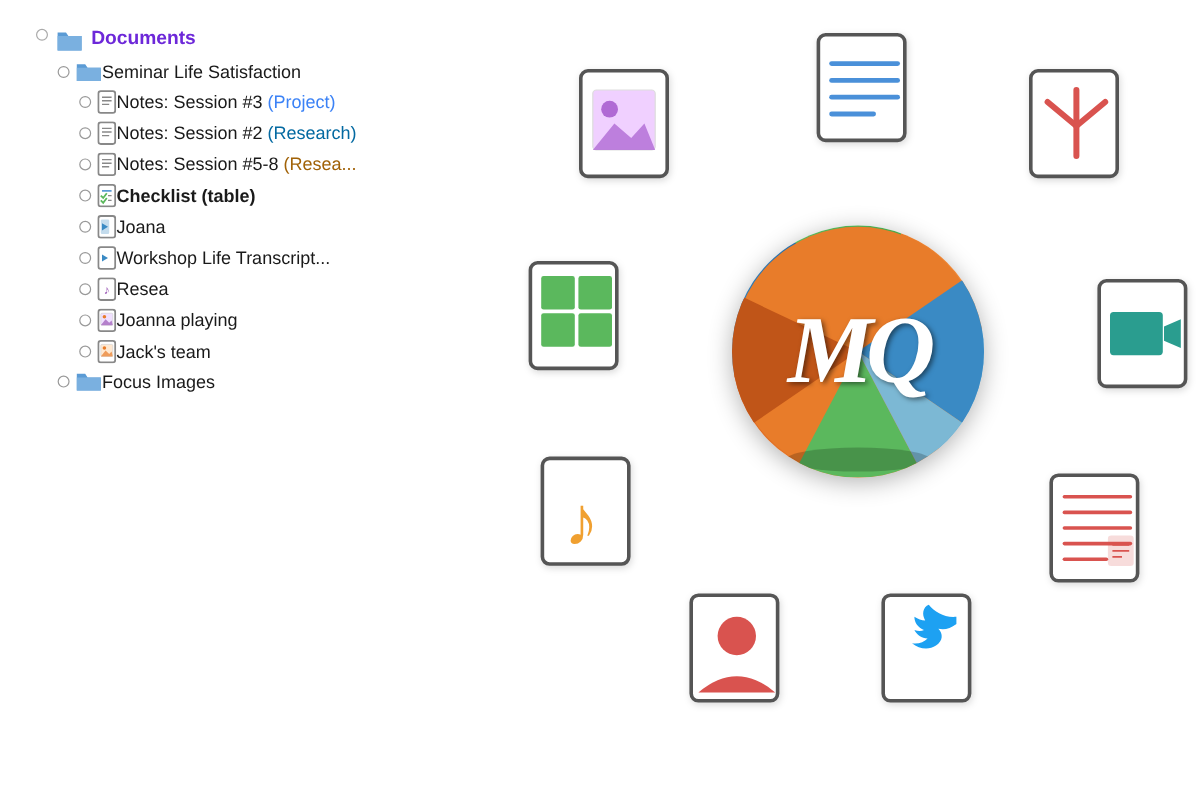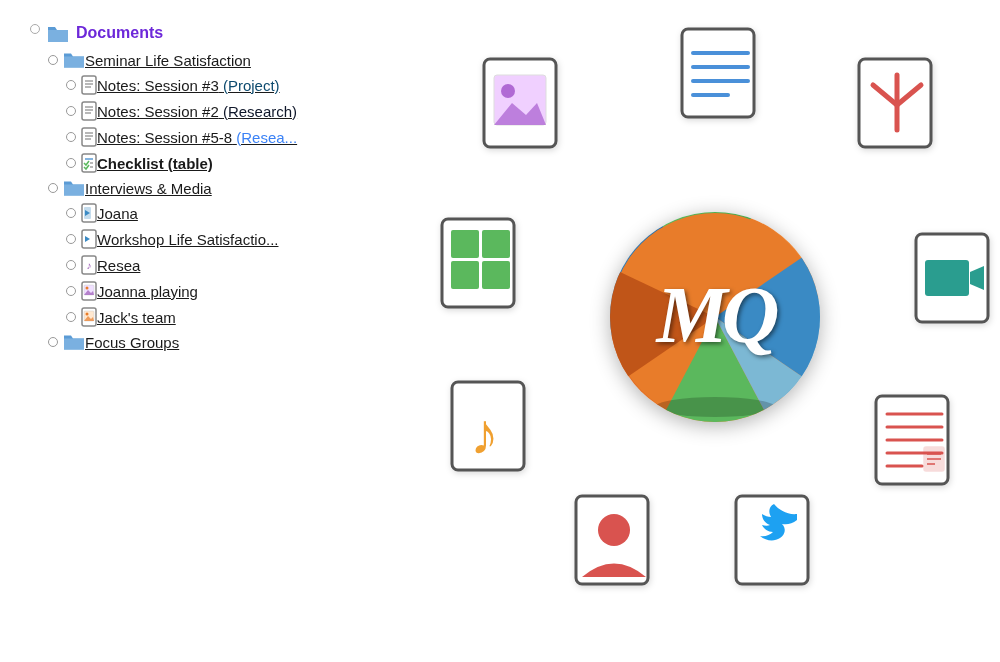--- a/index.html
+++ b/index.html
@@ -34,21 +34,21 @@
       height: 10px;
       border-radius: 50%;
       border: 1.5px solid #999;
       background: #fff;
       margin-right: 5px;
       flex-shrink: 0;
     }
 
     .indent-1 { margin-left: 18px; }
 
-    .item-label { color: #1a1a1a; text-decoration: underline; }
+    .item-label { color: #1a1a1a; }
 
     
     .root-item {
       display: flex;
       font-size: 16px;
       font-weight: 700;
       color: #6d28d9;
       padding: 4px 0;
     }
     .root-item .root-bullet {
@@ -133,151 +133,143 @@
       <div class="tree-item">
         <div class="bullet"></div>
         <svg width="16" height="20" viewBox="0 0 16 20">
           <rect x="1" y="1" width="14" height="18" rx="2" fill="white" stroke="#888" stroke-width="1.5"></rect>
           <line x1="4" y1="6" x2="12" y2="6" stroke="#888" stroke-width="1.2"></line>
           <line x1="4" y1="9" x2="12" y2="9" stroke="#888" stroke-width="1.2"></line>
           <line x1="4" y1="12" x2="10" y2="12" stroke="#888" stroke-width="1.2"></line>
         </svg>
         <span class="item-label">
           <span>Notes: Session #3</span>
-          <span style="color:#0c4a6e"> <span>(Project)</span></span>
+          <span style="color:#3b82f6"> <span>(Project)</span></span>
         </span>
       </div>
 
       <div class="tree-item">
         <div class="bullet"></div>
         <svg width="16" height="20" viewBox="0 0 16 20">
           <rect x="1" y="1" width="14" height="18" rx="2" fill="white" stroke="#888" stroke-width="1.5"></rect>
           <line x1="4" y1="6" x2="12" y2="6" stroke="#888" stroke-width="1.2"></line>
           <line x1="4" y1="9" x2="12" y2="9" stroke="#888" stroke-width="1.2"></line>
           <line x1="4" y1="12" x2="10" y2="12" stroke="#888" stroke-width="1.2"></line>
         </svg>
         <span class="item-label">
           <span>Notes: Session #2</span>
-          <span style="color:#0f172a"> <span>(Research)</span></span>
+          <span style="color:#0369a1"> <span>(Research)</span></span>
         </span>
       </div>
 
       <div class="tree-item">
         <div class="bullet"></div>
         <svg width="16" height="20" viewBox="0 0 16 20">
           <rect x="1" y="1" width="14" height="18" rx="2" fill="white" stroke="#888" stroke-width="1.5"></rect>
           <line x1="4" y1="6" x2="12" y2="6" stroke="#888" stroke-width="1.2"></line>
           <line x1="4" y1="9" x2="12" y2="9" stroke="#888" stroke-width="1.2"></line>
           <line x1="4" y1="12" x2="10" y2="12" stroke="#888" stroke-width="1.2"></line>
         </svg>
         <span class="item-label">
           <span>Notes: Session #5-8</span>
-          <span style="color:#3b82f6"> <span>(Resea...</span></span>
+          <span style="color:#a16207"> <span>(Resea...</span></span>
         </span>
       </div>
 
       <div class="tree-item">
         <div class="bullet"></div>
         <svg width="16" height="20" viewBox="0 0 16 20">
           <rect x="1" y="1" width="14" height="18" rx="2" fill="white" stroke="#888" stroke-width="1.5"></rect>
           <line x1="4" y1="6" x2="12" y2="6" stroke="#5b9bd5" stroke-width="1.5"></line>
           <polyline points="3,10 5,12 8,8" stroke="#5bb85d" stroke-width="1.5" fill="none"></polyline>
           <line x1="9" y1="10" x2="12" y2="10" stroke="#888" stroke-width="1.2"></line>
           <polyline points="3,14 5,16 8,12" stroke="#5bb85d" stroke-width="1.5" fill="none"></polyline>
           <line x1="9" y1="14" x2="12" y2="14" stroke="#888" stroke-width="1.2"></line>
         </svg>
         <span class="item-label" style="font-weight:700">Checklist (table)</span>
+      </div>
+    </div>
+  </div>
+
+  <div class="indent-1">
+    <div class="indent-1">
+
+      <div class="tree-item">
+        <div class="bullet"></div>
+        <svg width="16" height="20" viewBox="0 0 16 20">
+          <rect x="1" y="1" width="14" height="18" rx="2" fill="white" stroke="#888" stroke-width="1.5"></rect>
+          <rect x="3" y="4" width="7" height="12" rx="1" fill="#3a8ac4" opacity="0.3"></rect>
+          <polygon points="4,7 4,13 9,10" fill="#3a8ac4"></polygon>
+        </svg>
+        <span class="item-label">Joana</span>
+      </div>
+
+      <div class="tree-item">
+        <div class="bullet"></div>
+        <svg width="16" height="20" viewBox="0 0 16 20">
+          <rect x="1" y="1" width="14" height="18" rx="2" fill="white" stroke="#888" stroke-width="1.5"></rect>
+          <polygon points="4,7 4,13 9,10" fill="#3a8ac4"></polygon>
+        </svg>
+        <span class="item-label">Workshop Life Transcript...</span>
+      </div>
+
+      <div class="tree-item">
+        <div class="bullet"></div>
+        <svg width="16" height="20" viewBox="0 0 16 20">
+          <rect x="1" y="1" width="14" height="18" rx="2" fill="white" stroke="#888" stroke-width="1.5"></rect>
+          <text x="8" y="14" text-anchor="middle" font-size="10" fill="#9b59b6">♪</text>
+        </svg>
+        <span class="item-label">Resea</span>
+      </div>
+    </div>
+  </div>
+
+  <div class="indent-1">
+    <div class="indent-1">
+
+      <div class="tree-item">
+        <div class="bullet"></div>
+        <svg width="16" height="20" viewBox="0 0 16 20">
+          <rect x="1" y="1" width="14" height="18" rx="2" fill="white" stroke="#888" stroke-width="1.5"></rect>
+          <rect x="3" y="4" width="10" height="10" rx="1" fill="#f0e0ff" stroke="#ccc" stroke-width="0.5"></rect>
+          <circle cx="6" cy="7" r="1.5" fill="#e87c2a"></circle>
+          <polygon points="3,14 7,9 10,12 12,10 13,14" fill="#9b59b6" opacity="0.7"></polygon>
+        </svg>
+        <span class="item-label">Joanna playing</span>
+      </div>
+
+      <div class="tree-item">
+        <div class="bullet"></div>
+        <svg width="16" height="20" viewBox="0 0 16 20">
+          <rect x="1" y="1" width="14" height="18" rx="2" fill="white" stroke="#888" stroke-width="1.5"></rect>
+          <rect x="3" y="4" width="10" height="10" rx="1" fill="#ffe8d0" stroke="#ccc" stroke-width="0.5"></rect>
+          <circle cx="6" cy="7" r="1.5" fill="#e87c2a"></circle>
+          <polygon points="3,14 7,9 10,12 12,10 13,14" fill="#e87c2a" opacity="0.7"></polygon>
+        </svg>
+        <span class="item-label">Jack's team</span>
       </div>
     </div>
   </div>
 
   <div class="indent-1">
     <div class="tree-item">
       <div class="bullet"></div>
       <svg width="22" height="18" viewBox="0 0 22 18">
         <path d="M1,2.5 L8,2.5 L10,5.5 L21,5.5 L21,16.5 L1,16.5 Z" fill="#5b9bd5"></path>
         <path d="M1,5.5 L21,5.5 L21,16.5 L1,16.5 Z" fill="#7ab0e0"></path>
       </svg>
-      <span class="item-label">Interviews &amp; Media</span>
-    </div>
-    <div class="indent-1">
-
-      <div class="tree-item">
-        <div class="bullet"></div>
-        <svg width="16" height="20" viewBox="0 0 16 20">
-          <rect x="1" y="1" width="14" height="18" rx="2" fill="white" stroke="#888" stroke-width="1.5"></rect>
-          <rect x="3" y="4" width="7" height="12" rx="1" fill="#3a8ac4" opacity="0.3"></rect>
-          <polygon points="4,7 4,13 9,10" fill="#3a8ac4"></polygon>
-        </svg>
-        <span class="item-label">Joana</span>
-      </div>
-
-      <div class="tree-item">
-        <div class="bullet"></div>
-        <svg width="16" height="20" viewBox="0 0 16 20">
-          <rect x="1" y="1" width="14" height="18" rx="2" fill="white" stroke="#888" stroke-width="1.5"></rect>
-          <polygon points="4,7 4,13 9,10" fill="#3a8ac4"></polygon>
-        </svg>
-        <span class="item-label">Workshop Life Satisfactio...</span>
-      </div>
-
-      <div class="tree-item">
-        <div class="bullet"></div>
-        <svg width="16" height="20" viewBox="0 0 16 20">
-          <rect x="1" y="1" width="14" height="18" rx="2" fill="white" stroke="#888" stroke-width="1.5"></rect>
-          <text x="8" y="14" text-anchor="middle" font-size="10" fill="#9b59b6">♪</text>
-        </svg>
-        <span class="item-label">Resea</span>
-      </div>
-    </div>
-  </div>
-
-  <div class="indent-1">
-    <div class="indent-1">
-
-      <div class="tree-item">
-        <div class="bullet"></div>
-        <svg width="16" height="20" viewBox="0 0 16 20">
-          <rect x="1" y="1" width="14" height="18" rx="2" fill="white" stroke="#888" stroke-width="1.5"></rect>
-          <rect x="3" y="4" width="10" height="10" rx="1" fill="#f0e0ff" stroke="#ccc" stroke-width="0.5"></rect>
-          <circle cx="6" cy="7" r="1.5" fill="#e87c2a"></circle>
-          <polygon points="3,14 7,9 10,12 12,10 13,14" fill="#9b59b6" opacity="0.7"></polygon>
-        </svg>
-        <span class="item-label">Joanna playing</span>
-      </div>
-
-      <div class="tree-item">
-        <div class="bullet"></div>
-        <svg width="16" height="20" viewBox="0 0 16 20">
-          <rect x="1" y="1" width="14" height="18" rx="2" fill="white" stroke="#888" stroke-width="1.5"></rect>
-          <rect x="3" y="4" width="10" height="10" rx="1" fill="#ffe8d0" stroke="#ccc" stroke-width="0.5"></rect>
-          <circle cx="6" cy="7" r="1.5" fill="#e87c2a"></circle>
-          <polygon points="3,14 7,9 10,12 12,10 13,14" fill="#e87c2a" opacity="0.7"></polygon>
-        </svg>
-        <span class="item-label">Jack's team</span>
-      </div>
-    </div>
-  </div>
-
-  <div class="indent-1">
-    <div class="tree-item">
-      <div class="bullet"></div>
-      <svg width="22" height="18" viewBox="0 0 22 18">
-        <path d="M1,2.5 L8,2.5 L10,5.5 L21,5.5 L21,16.5 L1,16.5 Z" fill="#5b9bd5"></path>
-        <path d="M1,5.5 L21,5.5 L21,16.5 L1,16.5 Z" fill="#7ab0e0"></path>
-      </svg>
-      <span class="item-label">Focus Groups</span>
+      <span class="item-label">Focus Images</span>
     </div>
   </div>
 
 </div>
 
 <div class="radial-container">
 
-  <div class="logo-circle" style="position:absolute; left:190px; top:212px; width:210px; height:210px; border-radius:50%;">
+  <div class="logo-circle" style="position:absolute; left:190px; top:188px; width:210px; height:210px; border-radius:50%;">
     <svg width="210" height="210" viewBox="0 0 210 210">
 
       <circle cx="105" cy="105" r="104" fill="#e87c2a"></circle>
 
       <path d="M105,105 L200,40 A104,104 0 0,1 200,170 Z" fill="#3a8ac4"></path>
 
       <path d="M105,105 L155,200 A104,104 0 0,1 55,200 Z" fill="#5bb85d"></path>
 
       <path d="M105,105 L200,170 A104,104 0 0,1 155,200 Z" fill="#7cb8d4"></path>
 

